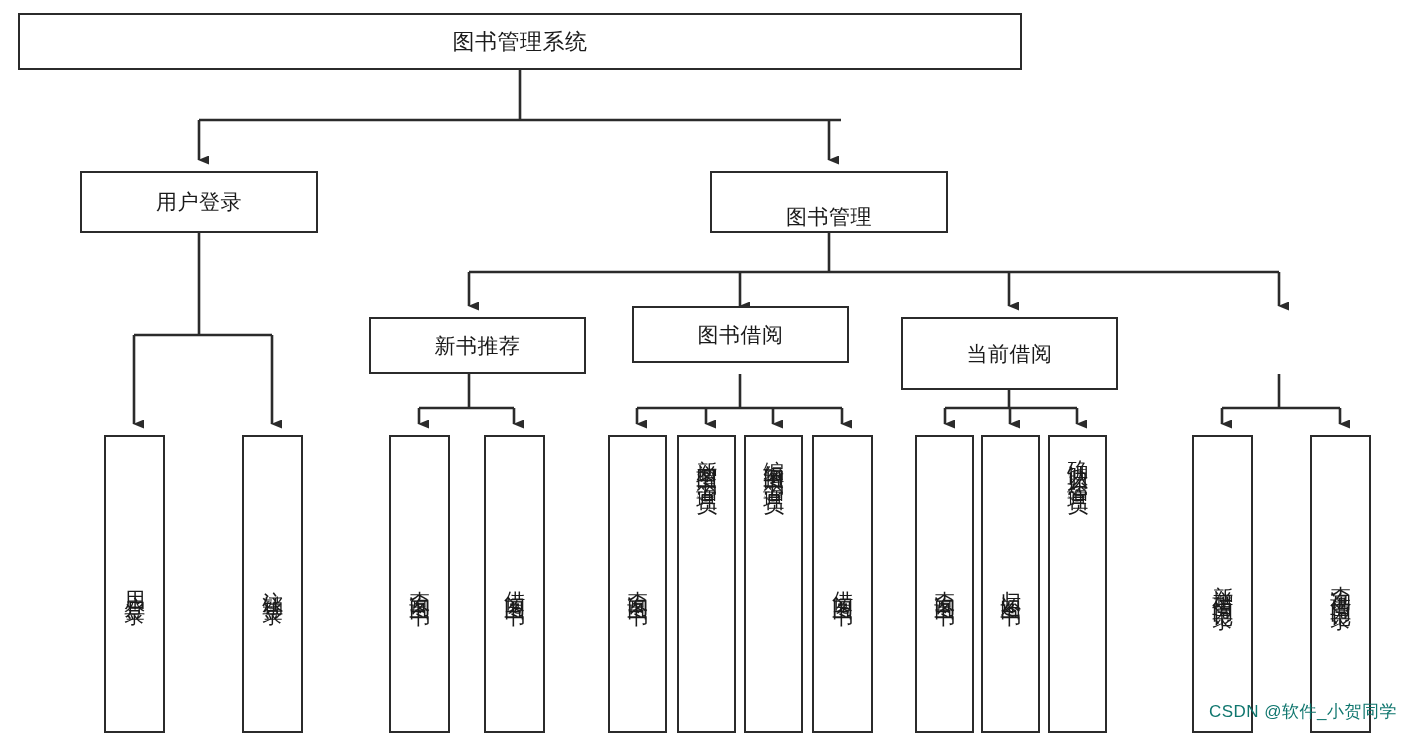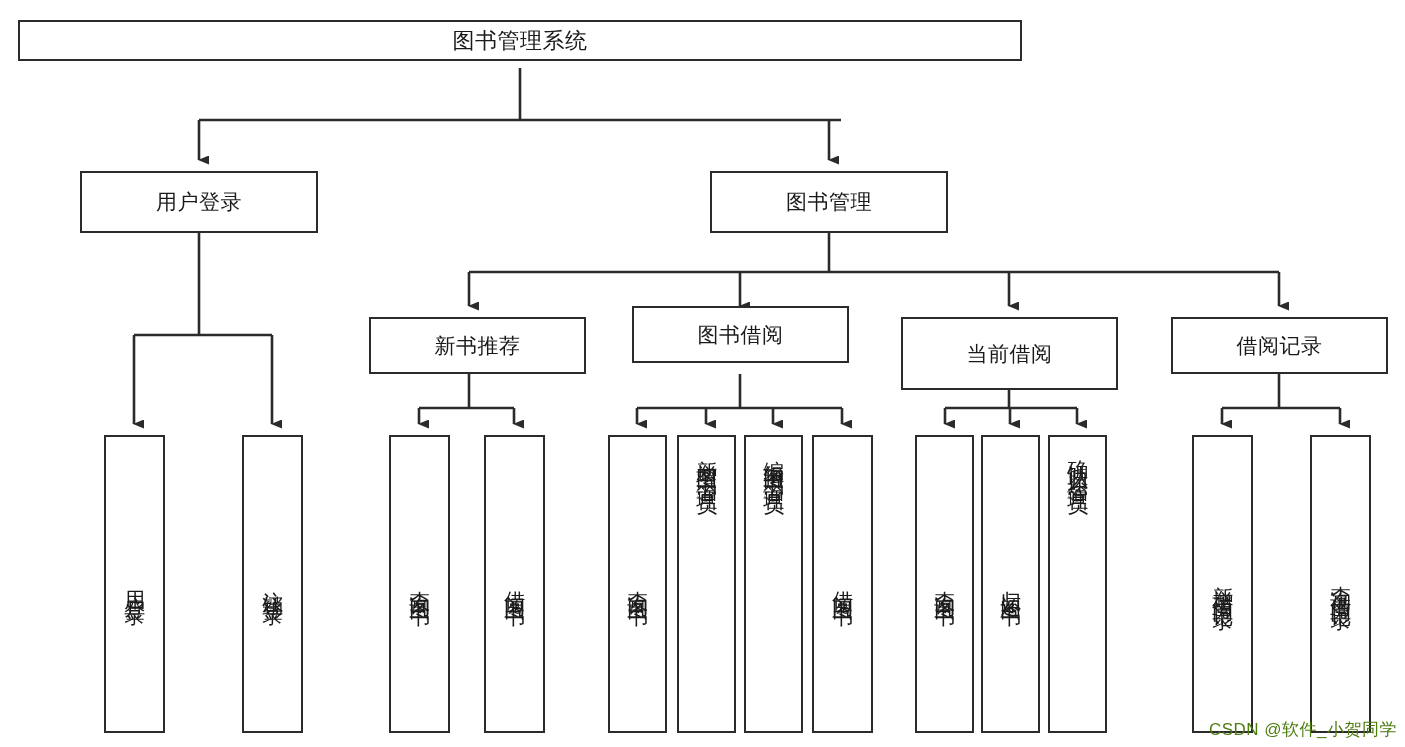--- a/index.html
+++ b/index.html
@@ -55,23 +55,23 @@
     writing-mode: vertical-rl;
     text-orientation: upright;
     font-size: 21px;
     line-height: 1.08;
     letter-spacing: 5px;
     white-space: nowrap;
   }
   .watermark {
     position: absolute;
     right: 8px;
-    bottom: 6px;
+    bottom: 24px;
     font-size: 17px;
-    color: #4d7c0f;
+    color: #0f766e;
     white-space: nowrap;
     letter-spacing: 0.5px;
   }
 </style>
 </head>
 <body>
 
 <div id="canvas">
 
   <svg class="edges" viewBox="0 0 1405 747">
@@ -117,42 +117,39 @@
       <path d="M1010,408 L1010,424" marker-end="url(#arrow)"></path>
       <path d="M1077,408 L1077,424" marker-end="url(#arrow)"></path>
 
       <path d="M1279,374 L1279,408"></path>
       <path d="M1222,408 L1340,408"></path>
       <path d="M1222,408 L1222,424" marker-end="url(#arrow)"></path>
       <path d="M1340,408 L1340,424" marker-end="url(#arrow)"></path>
     </g>
   </svg>
 
-  <div class="node h root" style="left:18px; top:20px; width:1004px; height:41px;">
+  <div class="node h root" style="left:18px; top:13px; width:1004px; height:57px;">
     <span>图书管理系统</span>
   </div>
 
   <div class="node h" style="left:80px; top:171px; width:238px; height:62px;">
     <span>用户登录</span>
   </div>
-  <div class="node h" style="left:710px; top:171px; width:238px; height:62px;">
+  <div class="node h" style="left:710px; top:171px; width:238px; height:62px;align-items:flex-end;">
     <span>图书管理</span>
   </div>
 
   <div class="node h" style="left:361px; top:317px; width:217px; height:57px;margin-left:8px;">
     <span>新书推荐</span>
   </div>
   <div class="node h" style="left:632px; top:306px; width:217px; height:57px;">
     <span>图书借阅</span>
   </div>
   <div class="node h" style="left:901px; top:317px; width:217px; height:73px;">
     <span>当前借阅</span>
-  </div>
-  <div class="node h" style="left:1171px; top:317px; width:217px; height:57px;">
-    <span>借阅记录</span>
   </div>
 
   <div class="node v mid" style="left:104px; top:435px; width:61px; height:298px;">
     <span class="vtext">用户登录</span>
   </div>
   <div class="node v mid" style="left:242px; top:435px; width:61px; height:298px;">
     <span class="vtext">注销登录</span>
   </div>
   <div class="node v mid" style="left:389px; top:435px; width:61px; height:298px;">
     <span class="vtext">查询图书</span>

